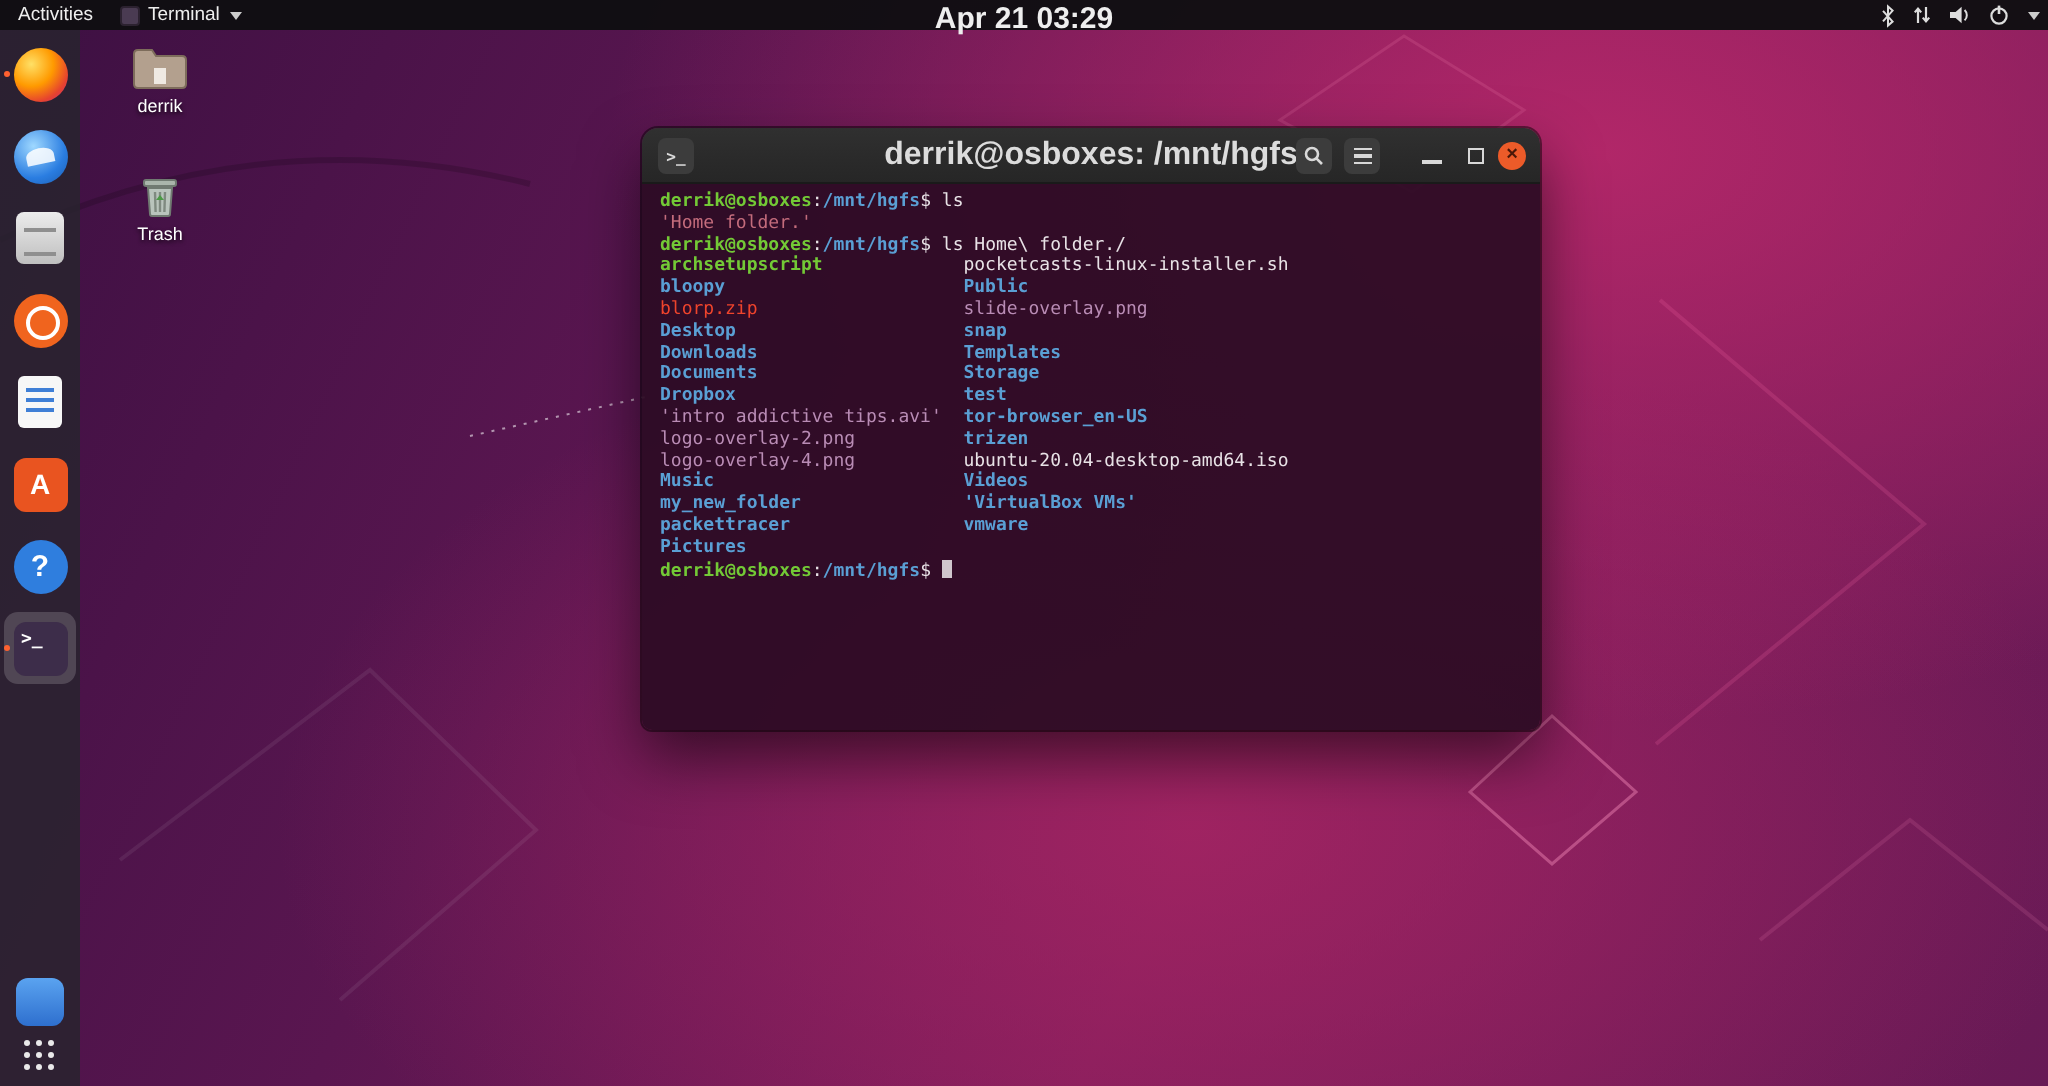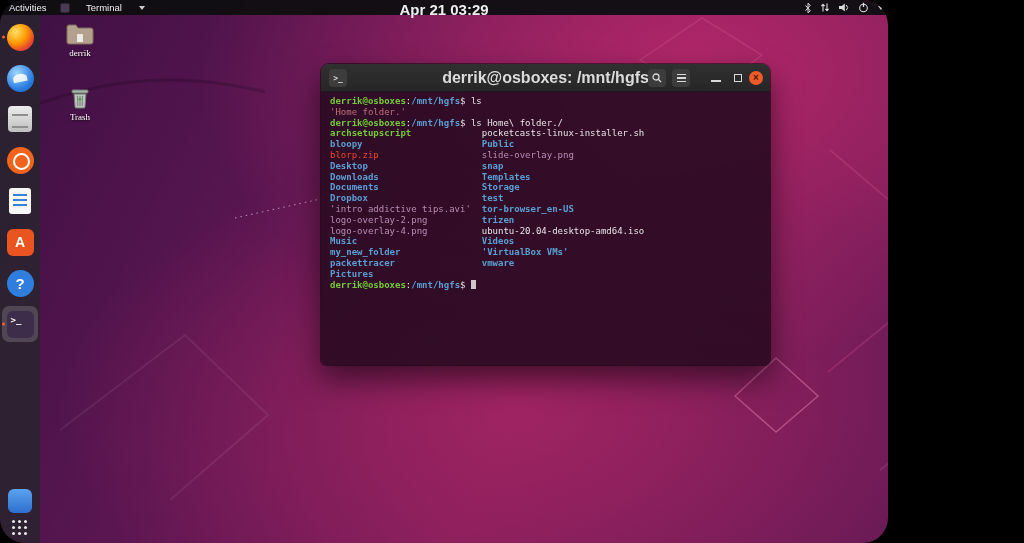--- a/index.html
+++ b/index.html
@@ -3,37 +3,36 @@
 <meta charset="utf-8">
 <style>
   * { box-sizing: border-box; }
   html,body { margin:0; padding:0; }
   body {
     width:1024px; height:543px; overflow:hidden;
     font-family:"Liberation Sans", sans-serif;
     background:#000;
   }
   .desktop {
-    position:relative; width:888px; height:543px; overflow:hidden;
+    position:relative; width:1024px; height:543px; overflow:hidden;
     background:
       radial-gradient(900px 520px at 78% 14%, rgba(183,40,106,.9) 0%, rgba(183,40,106,0) 55%),
       radial-gradient(760px 430px at 58% 76%, rgba(170,38,100,.75) 0%, rgba(170,38,100,0) 60%),
       linear-gradient(115deg, #3c1042 0%, #5a1650 32%, #7f1c5b 62%, #671a55 100%);
-    border-radius: 25px;
   }
   .wall-art { position:absolute; inset:0; pointer-events:none; }
 
   
   .top-bar {
     position:absolute; top:0; left:0; right:0; height:15px;
     background:rgba(16,14,18,.97); color:#eee; font-size:9.5px;
     display:flex; align-items:center; z-index:50;
   }
   .activities { padding:0 9px; height:15px; line-height:15px; }
-  .app-menu { position:absolute; left:60px; top:0; height:15px; display:flex; align-items:center; gap:16px;justify-content:space-between; }
+  .app-menu { position:absolute; left:60px; top:0; height:15px; display:flex; align-items:center; gap:4px;justify-content:space-between; }
   .mini-app-icon { width:10px; height:10px; border-radius:2px; background:#4a3b52; border:1px solid #2c2230; }
   .chev { width:0; height:0; border-left:3px solid transparent; border-right:3px solid transparent; border-top:4px solid #ccc; margin-left:1px; }
   .clock { position:absolute; left:50%; transform:translateX(-50%); top:2px; height:15px; line-height:15px; font-weight:bold; font-size:15px; }
   .system-tray { position:absolute; right:4px; top:0; height:15px; display:flex; align-items:center; gap:8px; }
   .tray-svg { display:block; }
 
   
   .dock {
     position:absolute; left:0; top:15px; bottom:0; width:40px;
     background:rgba(39,37,45,.82);
@@ -70,21 +69,21 @@
   .i-terminal span { color:#fff; font-family:"DejaVu Sans Mono", monospace; font-size:9px; font-weight:bold; padding:4px 0 0 4px; }
   .i-blueapp { width:24px; height:24px; border-radius:6px;
     background:linear-gradient(180deg,#5aa3f0 0%,#2e6fce 100%); }
   .dock-spacer { flex:1; }
   .show-apps { width:36px; height:22px; display:flex; align-items:center; justify-content:center; margin-bottom:4px; }
   .grid9 { display:grid; grid-template-columns:repeat(3,4px); grid-template-rows:repeat(3,4px); gap:2px; }
   .grid9 span { width:3px; height:3px; border-radius:50%; background:#e9e9e9; }
 
   
   .desktop-icon { position:absolute; width:60px; text-align:center; color:#fff; font-size:9px;
-    text-shadow:0 1px 2px rgba(0,0,0,.8); z-index:10;font-family:Liberation Serif, serif; }
+    text-shadow:0 1px 2px rgba(0,0,0,.8); z-index:10; }
   .desktop-icon .glyph { display:flex; justify-content:center; margin-bottom:2px; }
   #icon-derrik { left:50px; top:22px; }
   #icon-trash  { left:50px; top:86px; }
 
   
   .terminal-window {
     position:absolute; left:321px; top:64px; width:449px; height:301px;
     border-radius:8px 8px 5px 5px; overflow:hidden; z-index:30;
     box-shadow:0 14px 30px rgba(0,0,0,.55), 0 0 0 1px rgba(0,0,0,.45);
   }

